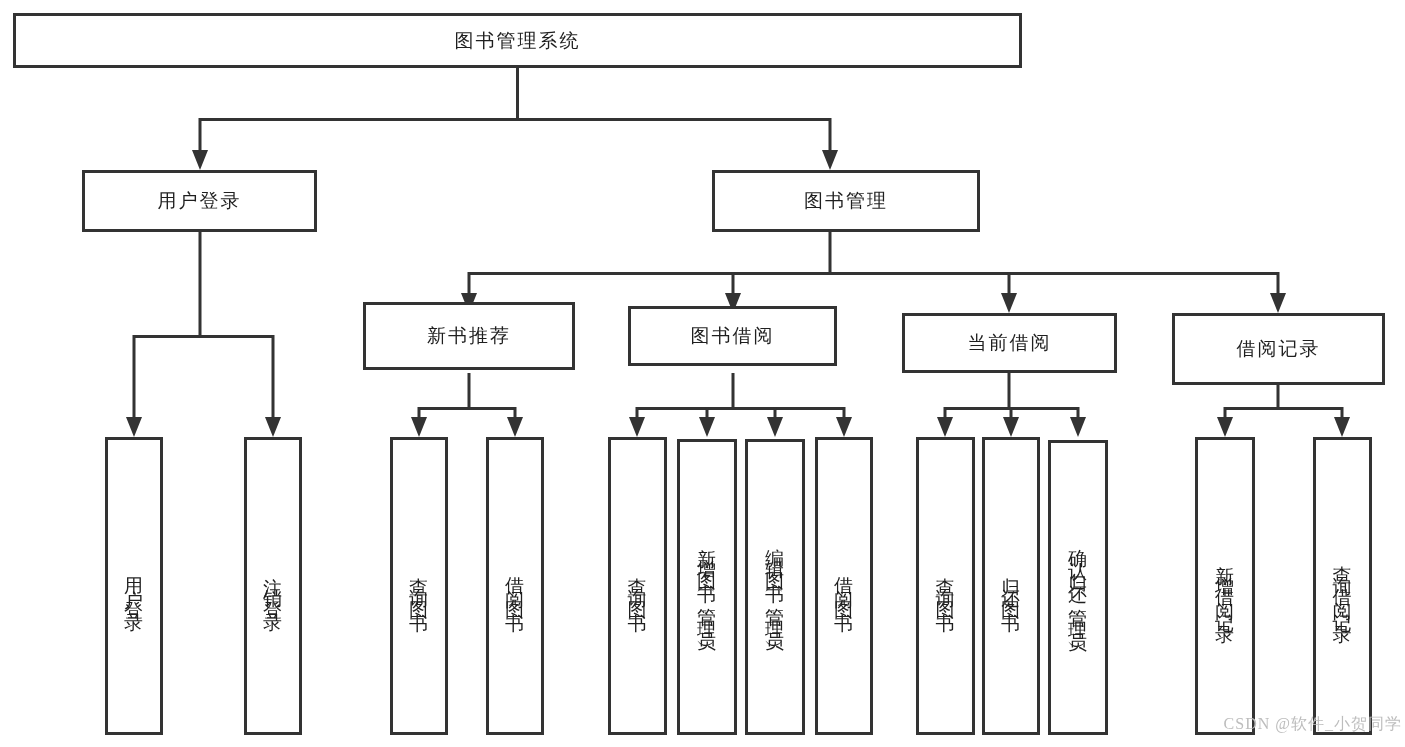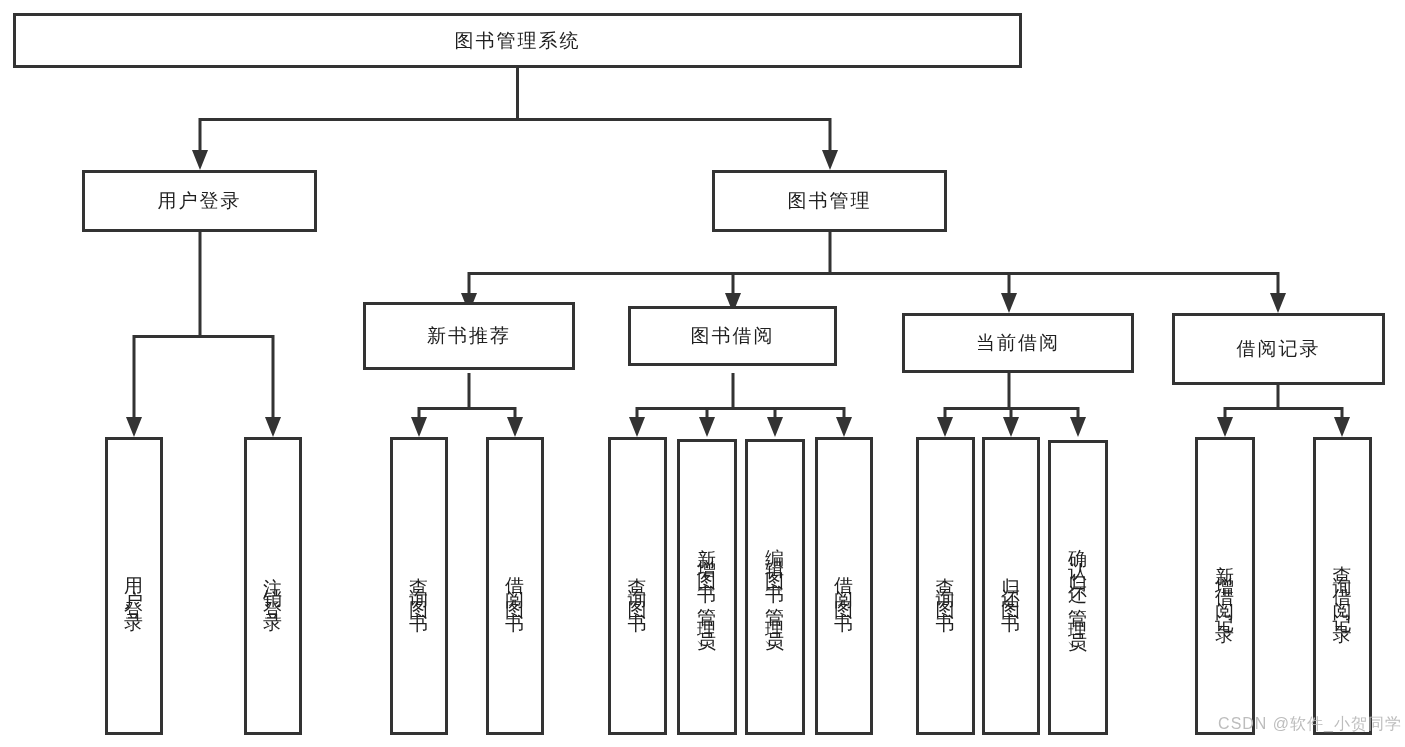--- a/index.html
+++ b/index.html
@@ -1,18 +1,18 @@
 <!DOCTYPE html>
 <html><head>
 <meta charset="utf-8">
 <style>
   html,body{margin:0;padding:0;background:#ffffff;}
   .stage{
     position:relative;width:1405px;height:747px;background:#ffffff;overflow:hidden;
-    font-family:Liberation Sans, sans-serif;color:#1f1f1f;
+    font-family:Liberation Serif, serif;color:#1f1f1f;
   }
   .wires{position:absolute;left:0;top:0;z-index:1;}
   .box{
     position:absolute;z-index:2;box-sizing:border-box;background:#ffffff;
     border:3px solid #333333;display:flex;align-items:center;justify-content:center;
     font-size:19px;letter-spacing:2px;color:#1f1f1f;text-align:center;
   }
   .leaf .vtext{
     writing-mode:vertical-rl;text-orientation:mixed;
     font-size:19px;letter-spacing:12px;line-height:1;white-space:nowrap;
@@ -74,31 +74,31 @@
     </g>
   </svg>
 
   <div class="box" style="left:13px;top:13px;width:1009px;height:55px">
     <span>图书管理系统</span>
   </div>
 
   <div class="box" style="left:82px;top:170px;width:235px;height:62px">
     <span>用户登录</span>
   </div>
-  <div class="box" style="left:712px;top:170px;width:235px;height:62px">
+  <div class="box" style="left:712px;top:170px;width:268px;height:62px">
     <span>图书管理</span>
   </div>
 
   <div class="box" style="left:363px;top:302px;width:212px;height:68px">
     <span>新书推荐</span>
   </div>
   <div class="box" style="left:628px;top:306px;width:209px;height:60px">
     <span>图书借阅</span>
   </div>
-  <div class="box" style="left:902px;top:313px;width:232px;height:60px">
+  <div class="box" style="left:902px;top:313px;width:215px;height:60px">
     <span>当前借阅</span>
   </div>
   <div class="box" style="left:1172px;top:313px;width:213px;height:72px">
     <span>借阅记录</span>
   </div>
 
   <div class="box leaf" style="left:105px;top:437px;width:58px;height:298px">
     <span class="vtext">用户登录</span>
   </div>
   <div class="box leaf" style="left:244px;top:437px;width:58px;height:298px">

